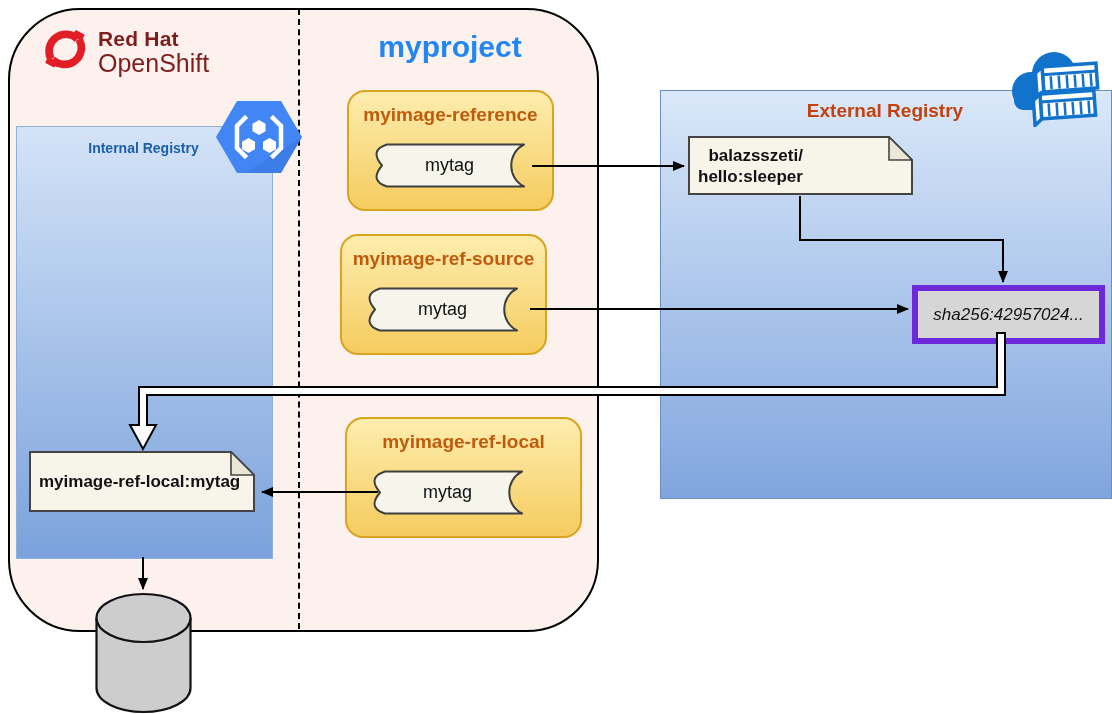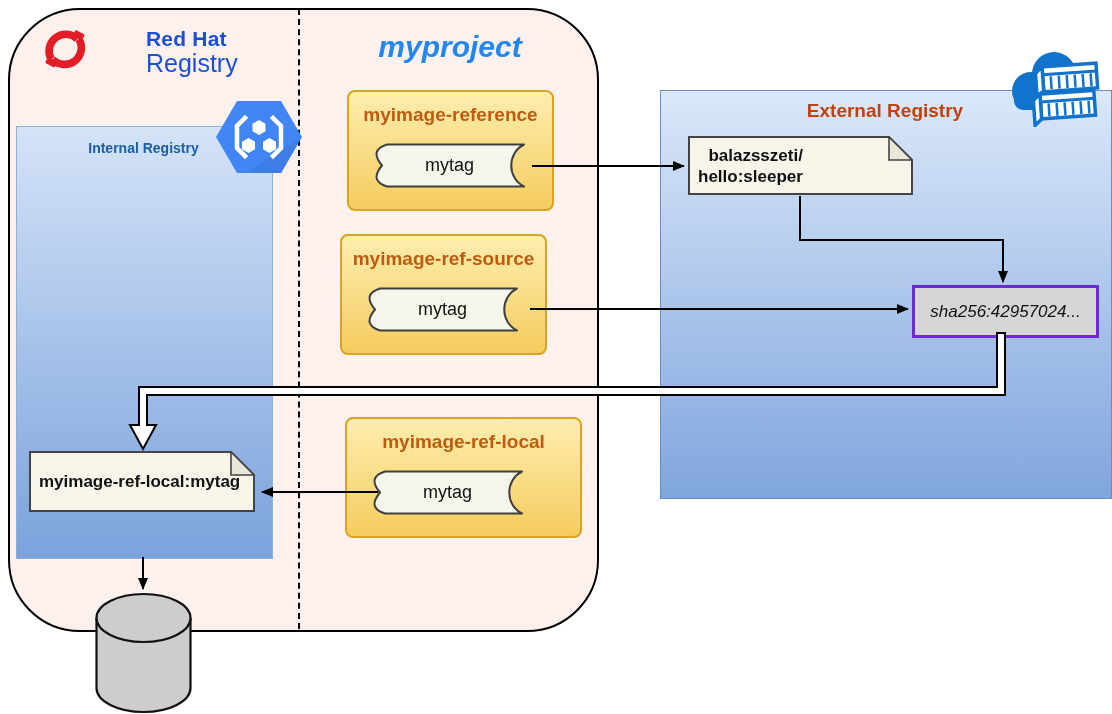--- a/index.html
+++ b/index.html
@@ -7,66 +7,66 @@
          font-family:"Liberation Sans",sans-serif;overflow:hidden;}
   .abs{position:absolute;}
 
   
   #outer-box{left:8px;top:8px;width:587px;height:620px;background:#fcf1ed;
              border:2px solid #000;border-radius:72px;z-index:1;}
   #divider{left:298px;top:9px;height:620px;width:0;border-left:2px dashed #000;z-index:2;}
 
   
   #brand{left:42px;top:26px;z-index:4;display:flex;align-items:flex-start;gap:10px;}
-  #brand-text{line-height:1.05;color:#1d4ed8;padding-top:2px;margin-left:48px;}
+  #brand-text{line-height:1.05;color:#7f1d1d;padding-top:2px;}
   #brand-line1{font-weight:bold;font-size:21px;letter-spacing:.2px;}
   #brand-line2{font-size:25px;font-weight:400;}
 
   #project-label{left:320px;top:30px;width:260px;text-align:center;z-index:4;
-                 color:#2287f2;font-size:30px;font-weight:bold;font-style:italic;}
+                 color:#2287f2;font-size:30px;font-weight:bold;}
 
   
   #internal-box{left:16px;top:126px;width:255px;height:431px;z-index:3;
                 background:linear-gradient(180deg,#d4e3f7 0%,#7ba2dc 100%);
                 border:1px solid #8fb0da;}
   #internal-label{left:16px;top:140px;width:255px;text-align:center;z-index:4;
                   color:#1a5fa8;font-weight:bold;font-size:14px;}
   #external-box{left:660px;top:90px;width:450px;height:407px;z-index:3;
                 background:linear-gradient(180deg,#dae8f9 0%,#80a5de 100%);
                 border:1.5px solid #6c8ebf;}
   #external-label{left:660px;top:100px;width:450px;text-align:center;z-index:4;
                   color:#c2410c;font-weight:bold;font-size:19px;}
 
   
   #hexagon-icon{left:215px;top:99px;z-index:6;}
   #cloud-icon{left:1004px;top:49px;z-index:6;}
 
   
-  .stream-box{width:203px;height:117px;z-index:5;border-radius:8px;
+  .stream-box{width:203px;height:117px;z-index:5;border-radius:18px;
               background:linear-gradient(180deg,#fdedae 0%,#f5cc5f 100%);
               border:2px solid #d9a520;}
   #stream-1{left:347px;top:90px;}
   #stream-2{left:340px;top:234px;}
   #stream-3{left:345px;top:417px;padding-left:30px;}
   .stream-title{position:absolute;left:0;top:12px;width:100%;text-align:center;
                 color:#bf5b0e;font-weight:bold;font-size:19px;}
   .tag-wrap{position:absolute;left:12px;top:51px;width:177px;height:45px;}
   .tag-label{position:absolute;left:0;top:0;width:100%;height:100%;display:flex;
              align-items:center;justify-content:center;font-size:18px;color:#111;}
 
   
   .doc{z-index:5;}
   #doc-external{left:688px;top:136px;width:225px;height:59px;}
   #doc-local{left:29px;top:451px;width:226px;height:61px;}
   .doc-text{position:absolute;left:10px;top:0;height:100%;display:flex;flex-direction:column;
             justify-content:center;font-weight:bold;font-size:17px;line-height:21px;color:#111;align-items:flex-end;}
 
   
   #digest-box{left:912px;top:285px;width:181px;height:47px;background:#d6d6d6;
-              border:3px solid #6d28d9;z-index:5;display:flex;align-items:center;
+              border:6px solid #6d28d9;z-index:5;display:flex;align-items:center;
               justify-content:center;font-style:italic;font-size:17px;color:#111;}
 
   #cylinder-icon{left:95px;top:592px;z-index:5;}
   #connectors{left:0;top:0;width:1112px;height:714px;z-index:10;pointer-events:none;}
 </style>
 </head>
 <body>
 
 <div id="stage">
 
@@ -77,21 +77,21 @@
     <svg width="46" height="46" viewBox="0 0 48 48">
       <g stroke="#e21d25" stroke-width="8" fill="none">
         <path d="M 9.5,34.5 A 17.5,17.5 0 0 1 37,13.5"></path>
         <path d="M 38.5,13.5 A 17.5,17.5 0 0 1 11,34.8"></path>
       </g>
       <rect x="33" y="6" width="11" height="7" rx="1" fill="#e21d25" transform="rotate(28 38 9)"></rect>
       <rect x="4" y="34" width="11" height="7" rx="1" fill="#e21d25" transform="rotate(28 9 38)"></rect>
     </svg>
     <div id="brand-text">
       <div id="brand-line1">Red Hat</div>
-      <div id="brand-line2">Registry</div>
+      <div id="brand-line2">OpenShift</div>
     </div>
   </div>
 
   <div id="project-label" class="abs">myproject</div>
 
   <div id="internal-box" class="abs"></div>
   <div id="internal-label" class="abs">Internal Registry</div>
   <svg id="hexagon-icon" class="abs" width="88" height="76" viewBox="0 0 88 76">
     <polygon points="1,38 22,2 66,2 87,38 66,74 22,74" fill="#4285f4"></polygon>
     <polygon points="87,38 66,74 30,74" fill="#3b76dd" opacity="0.55"></polygon>

